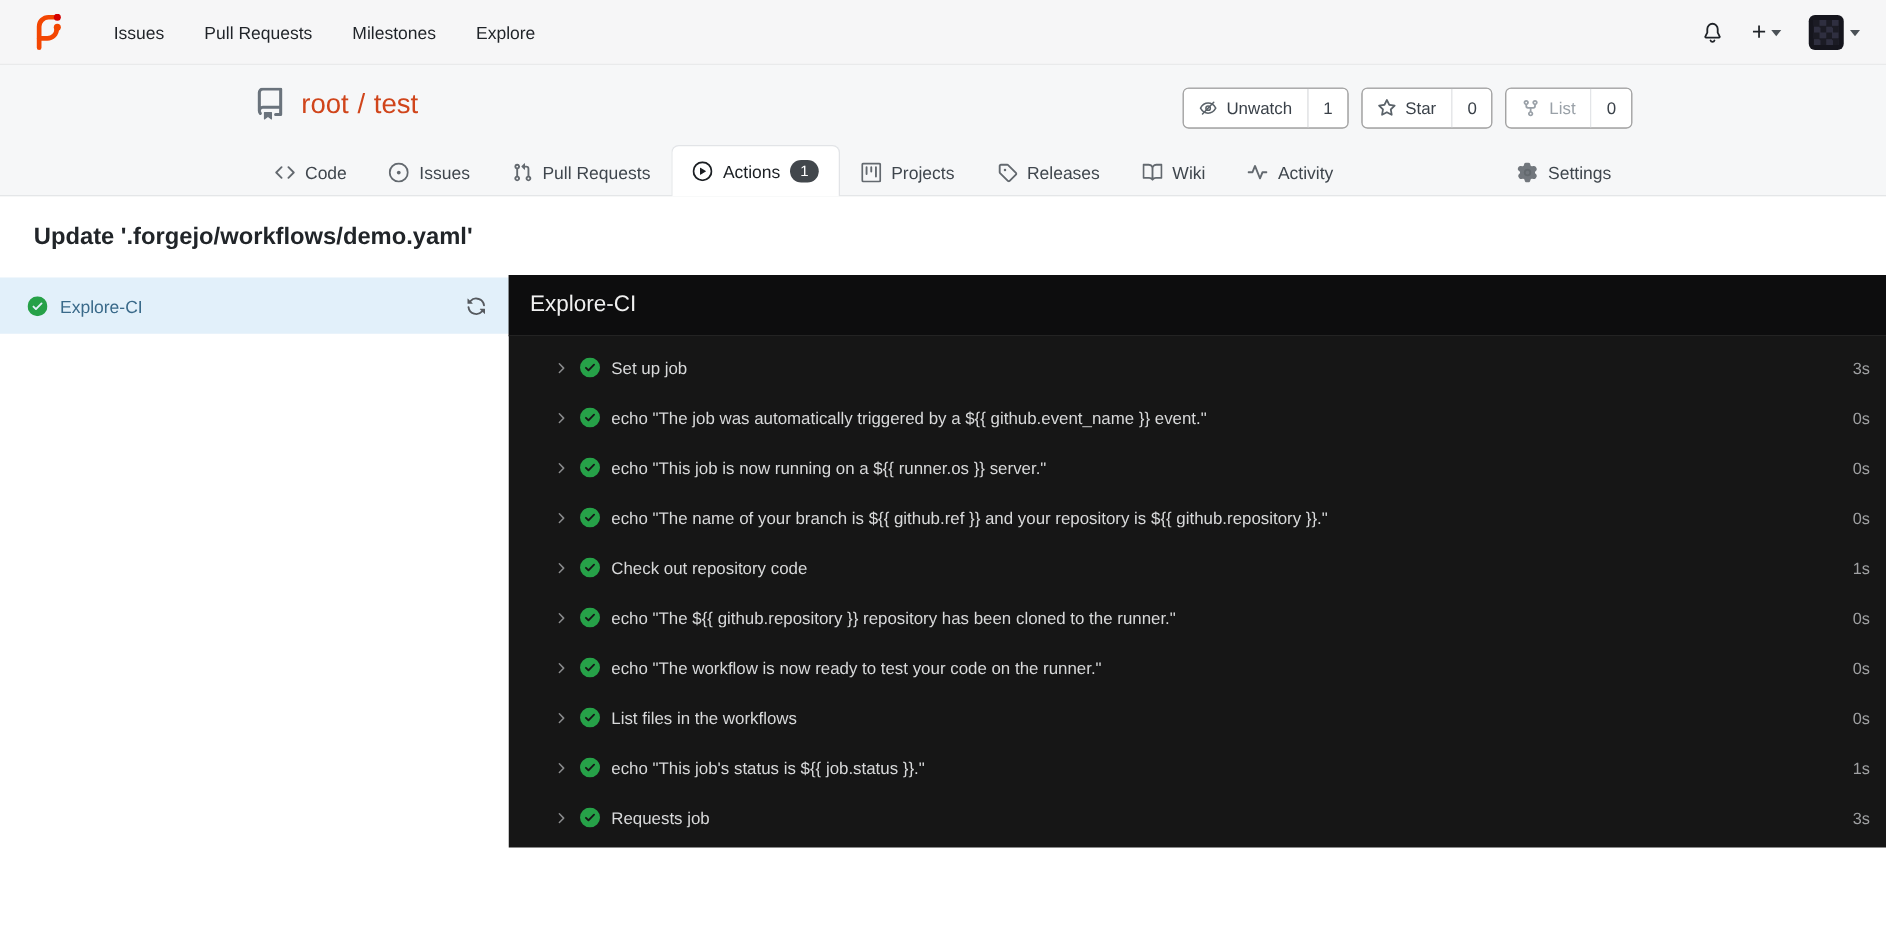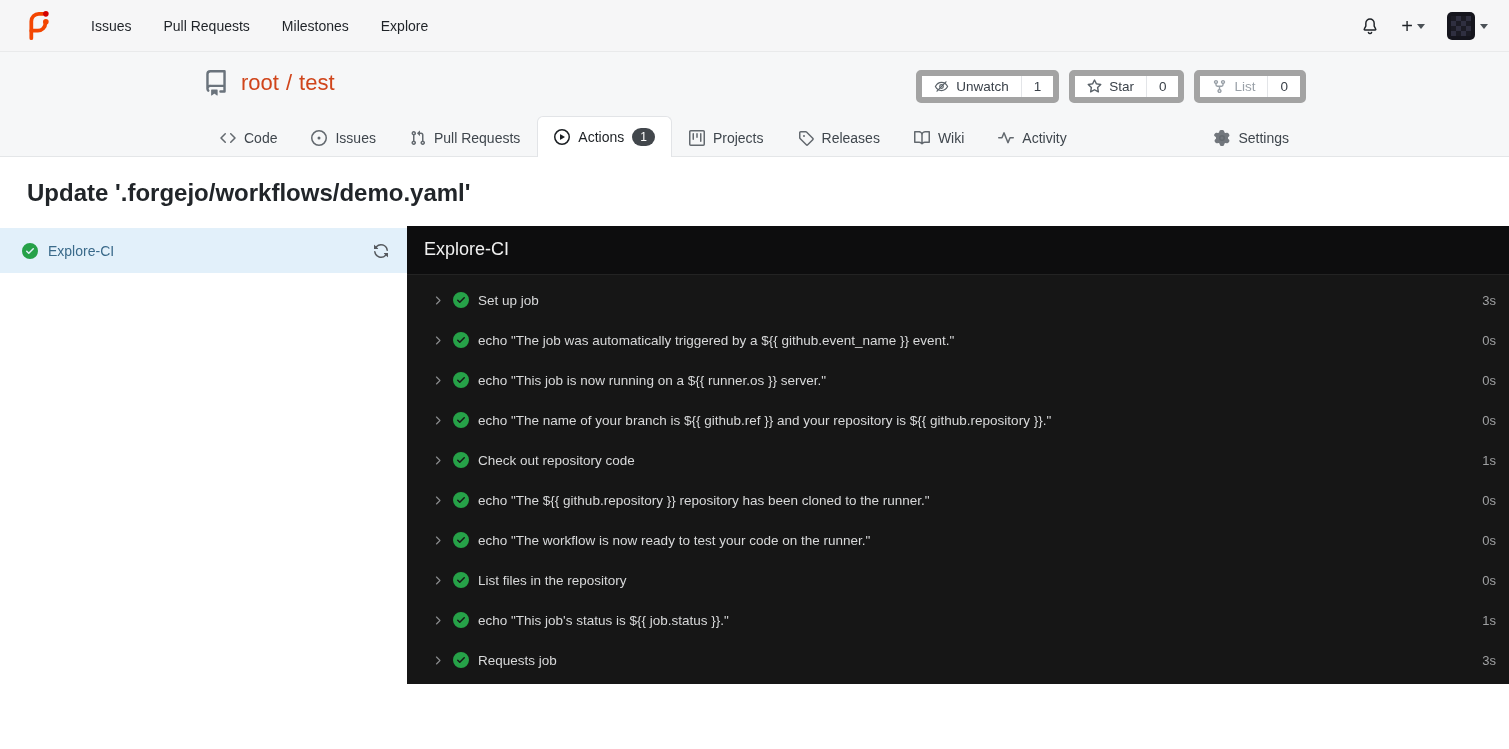--- a/index.html
+++ b/index.html
@@ -33,53 +33,53 @@
   .rh-inner { width:1127px; margin:0 auto; padding:0 12px; }
   .repo-title-row { display:flex; padding-top:18px; height:52px; }
   .repo-icon { color:#6a737c; }
   .repo-icon .ic { width:26px; height:26px; }
   .repo-name { font-size:22px; margin-left:12px; display:flex; align-items:baseline; gap:7px; }
   .repo-name .lnk { color:#d0451b; cursor:pointer; }
   .repo-name .owner { font-weight:400; }
   .repo-name .sep { color:#d0451b; font-weight:300; }
   .repo-name .name { font-weight:500; }
   .repo-buttons { margin-left:auto; display:flex; gap:10px; }
-  .btn-group { display:flex; border:6px solid #a3a3a3; border-radius:5px; overflow:hidden; background:#a3a3a3; height:33px; }
+  .btn-group { display:flex; border:1px solid #a3a3a3; border-radius:5px; overflow:hidden; background:#a3a3a3; height:33px; }
   .btn-seg { padding:0 12px; font-size:13.5px; color:#3a4149; display:flex; align-items:center; gap:7px;
     background:#fff; cursor:pointer; white-space:nowrap; }
   .btn-seg .ic { width:15px; height:15px; color:#5a6269; }
   .btn-count { border-left:1px solid #e3e5e8; font-size:13.5px; }
   .btn-muted, .btn-muted .ic { color:#9aa1a8 !important; }
 
   
   .tabs { display:flex; align-items:flex-end; margin-top:12px; margin-bottom:-1px; }
   .tab { display:flex; align-items:center; gap:8px; padding:11px 16px; font-size:14px; color:#3f464d;
     cursor:pointer; border:1px solid transparent; border-bottom:none; border-radius:6px 6px 0 0; white-space:nowrap;text-align:right; }
   .tab .ic { opacity:.8; }
   .tab.active { background:#ffffff; border-color:#e2e4e7; color:#1b1f23; }
   .tab.active .ic { opacity:1; }
   .cnt-badge { background:#42474c; color:#fff; border-radius:10px; font-size:12px; padding:2px 8px; line-height:1.2; }
   .tab-settings { margin-left:auto; }
 
   
-  .run-title { font-size:24px; color:#212529; padding:22px 27px 19px; }
+  .run-title { font-size:19px; color:#212529; padding:22px 27px 19px; }
   .run-body { display:flex; height:458px; }
   .job-sidebar { width:407px; background:#fff; padding-top:2px; }
   .job-item { display:flex; align-items:center; height:45px; padding:0 14px 0 22px;
     background:#e2f0fa; cursor:pointer; }
   .job-item .status-ic { color:#26a148; }
   .job-item .job-label { margin-left:10px; flex:1; font-size:14px; color:#3a6a8a; }
   .job-refresh { color:#55595e; cursor:pointer; display:flex; padding:4px; }
 
   .run-panel { flex:1; background:#161616; display:flex; flex-direction:column; }
   .panel-header { background:#0d0d0e; padding:13px 17px 14px; border-bottom:1px solid #232323; }
   .panel-title { font-size:18px; color:#f0f0f0; font-weight:500; }
   .panel-status { font-size:13px; color:#c9cacb; margin-top:8px; }
   .steps { padding-top:5px; }
-  .step-row { display:flex; align-items:center; height:40px; padding:0 13px 0 24px; cursor:pointer; }
+  .step-row { display:flex; align-items:center; height:40px; padding:0 13px 0 35px; cursor:pointer; }
   .step-chevron { color:#8a8b8d; margin-right:9px; display:flex; }
   .step-chevron .ic { width:13px; height:13px; }
   .step-check { color:#26a148; display:flex; }
   .step-name { margin-left:9px; font-size:13.5px; color:#d8d9da; white-space:nowrap; overflow:hidden; text-overflow:ellipsis; }
   .step-duration { margin-left:auto; font-size:13px; color:#9fa0a2; padding-left:12px; }
 </style>
 </head>
 <body>
 
 <svg width="0" height="0" style="position:absolute" aria-hidden="true">
@@ -410,21 +410,21 @@
           <span class="step-chevron">
               <svg class="ic">
                 <use href="#i-chevron-right"></use>
               </svg>
             </span>
           <span class="step-check">
               <svg class="ic">
                 <use href="#i-check-circle"></use>
               </svg>
             </span>
-          <span class="step-name">List files in the repository</span>
+          <span class="step-name">List files in the workflows</span>
           <span class="step-duration">0s</span>
         </div>
         <div class="step-row">
           <span class="step-chevron">
               <svg class="ic">
                 <use href="#i-chevron-right"></use>
               </svg>
             </span>
           <span class="step-check">
               <svg class="ic">

